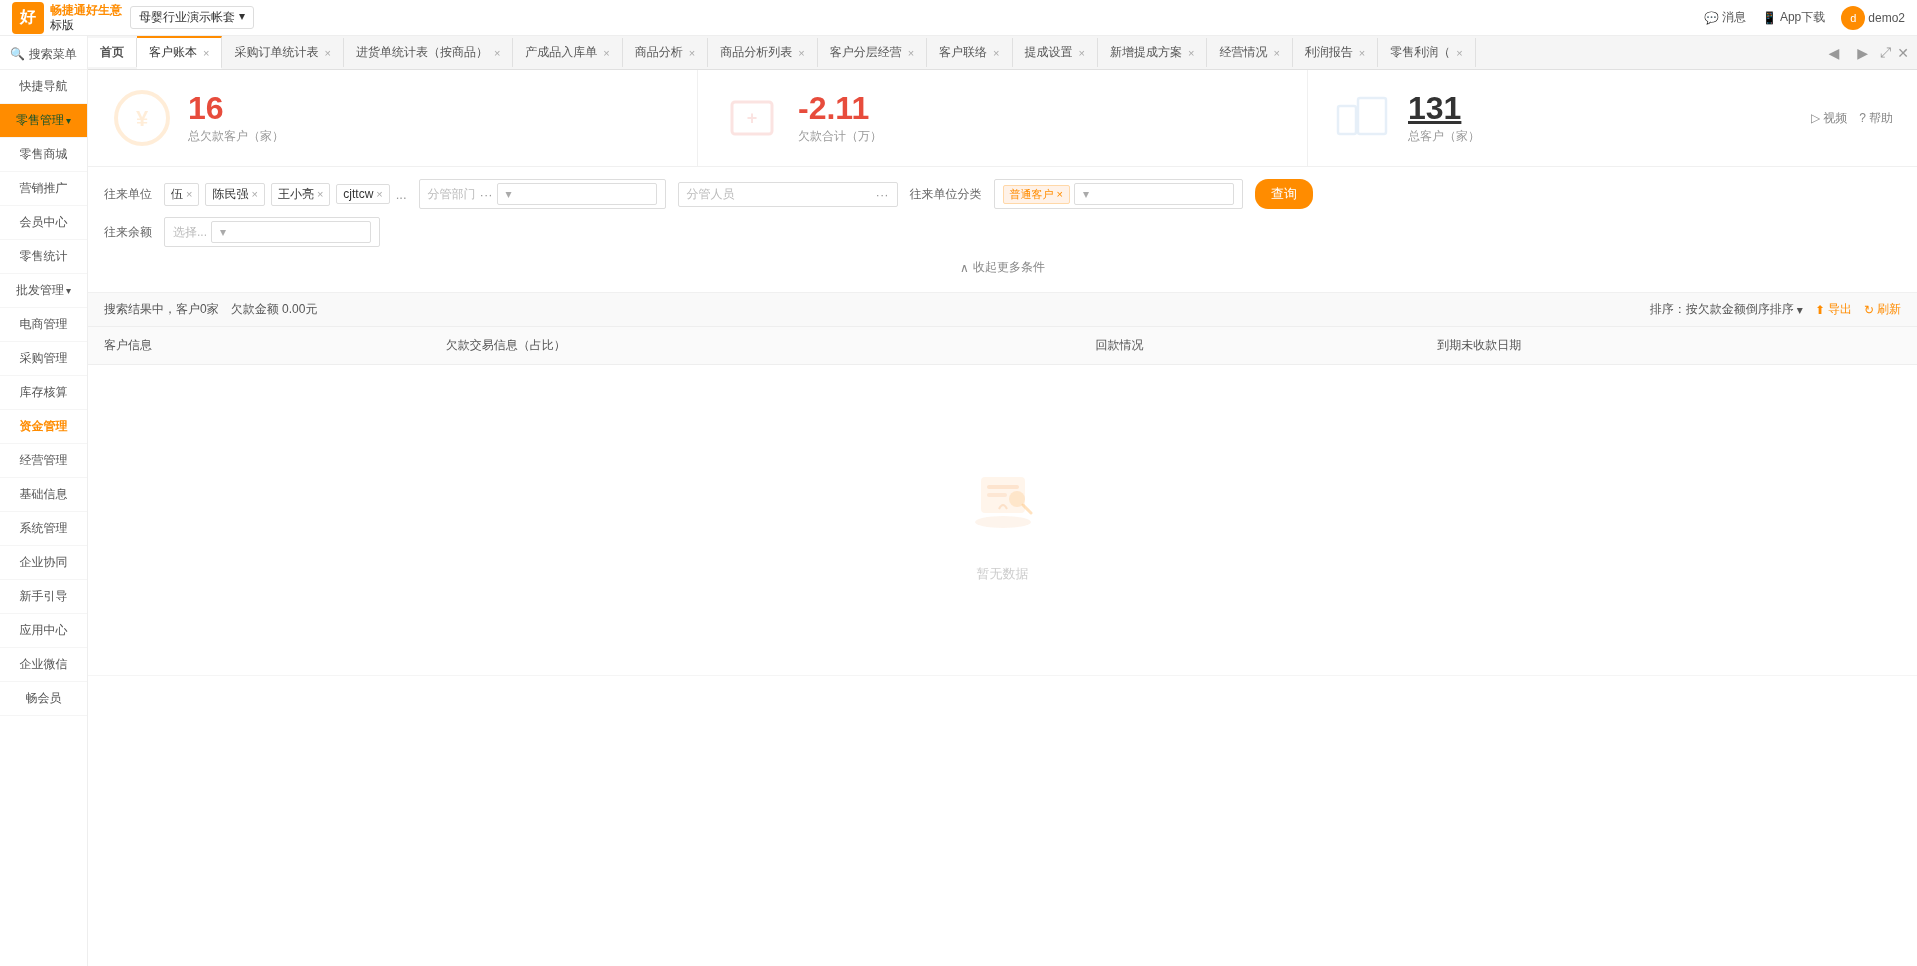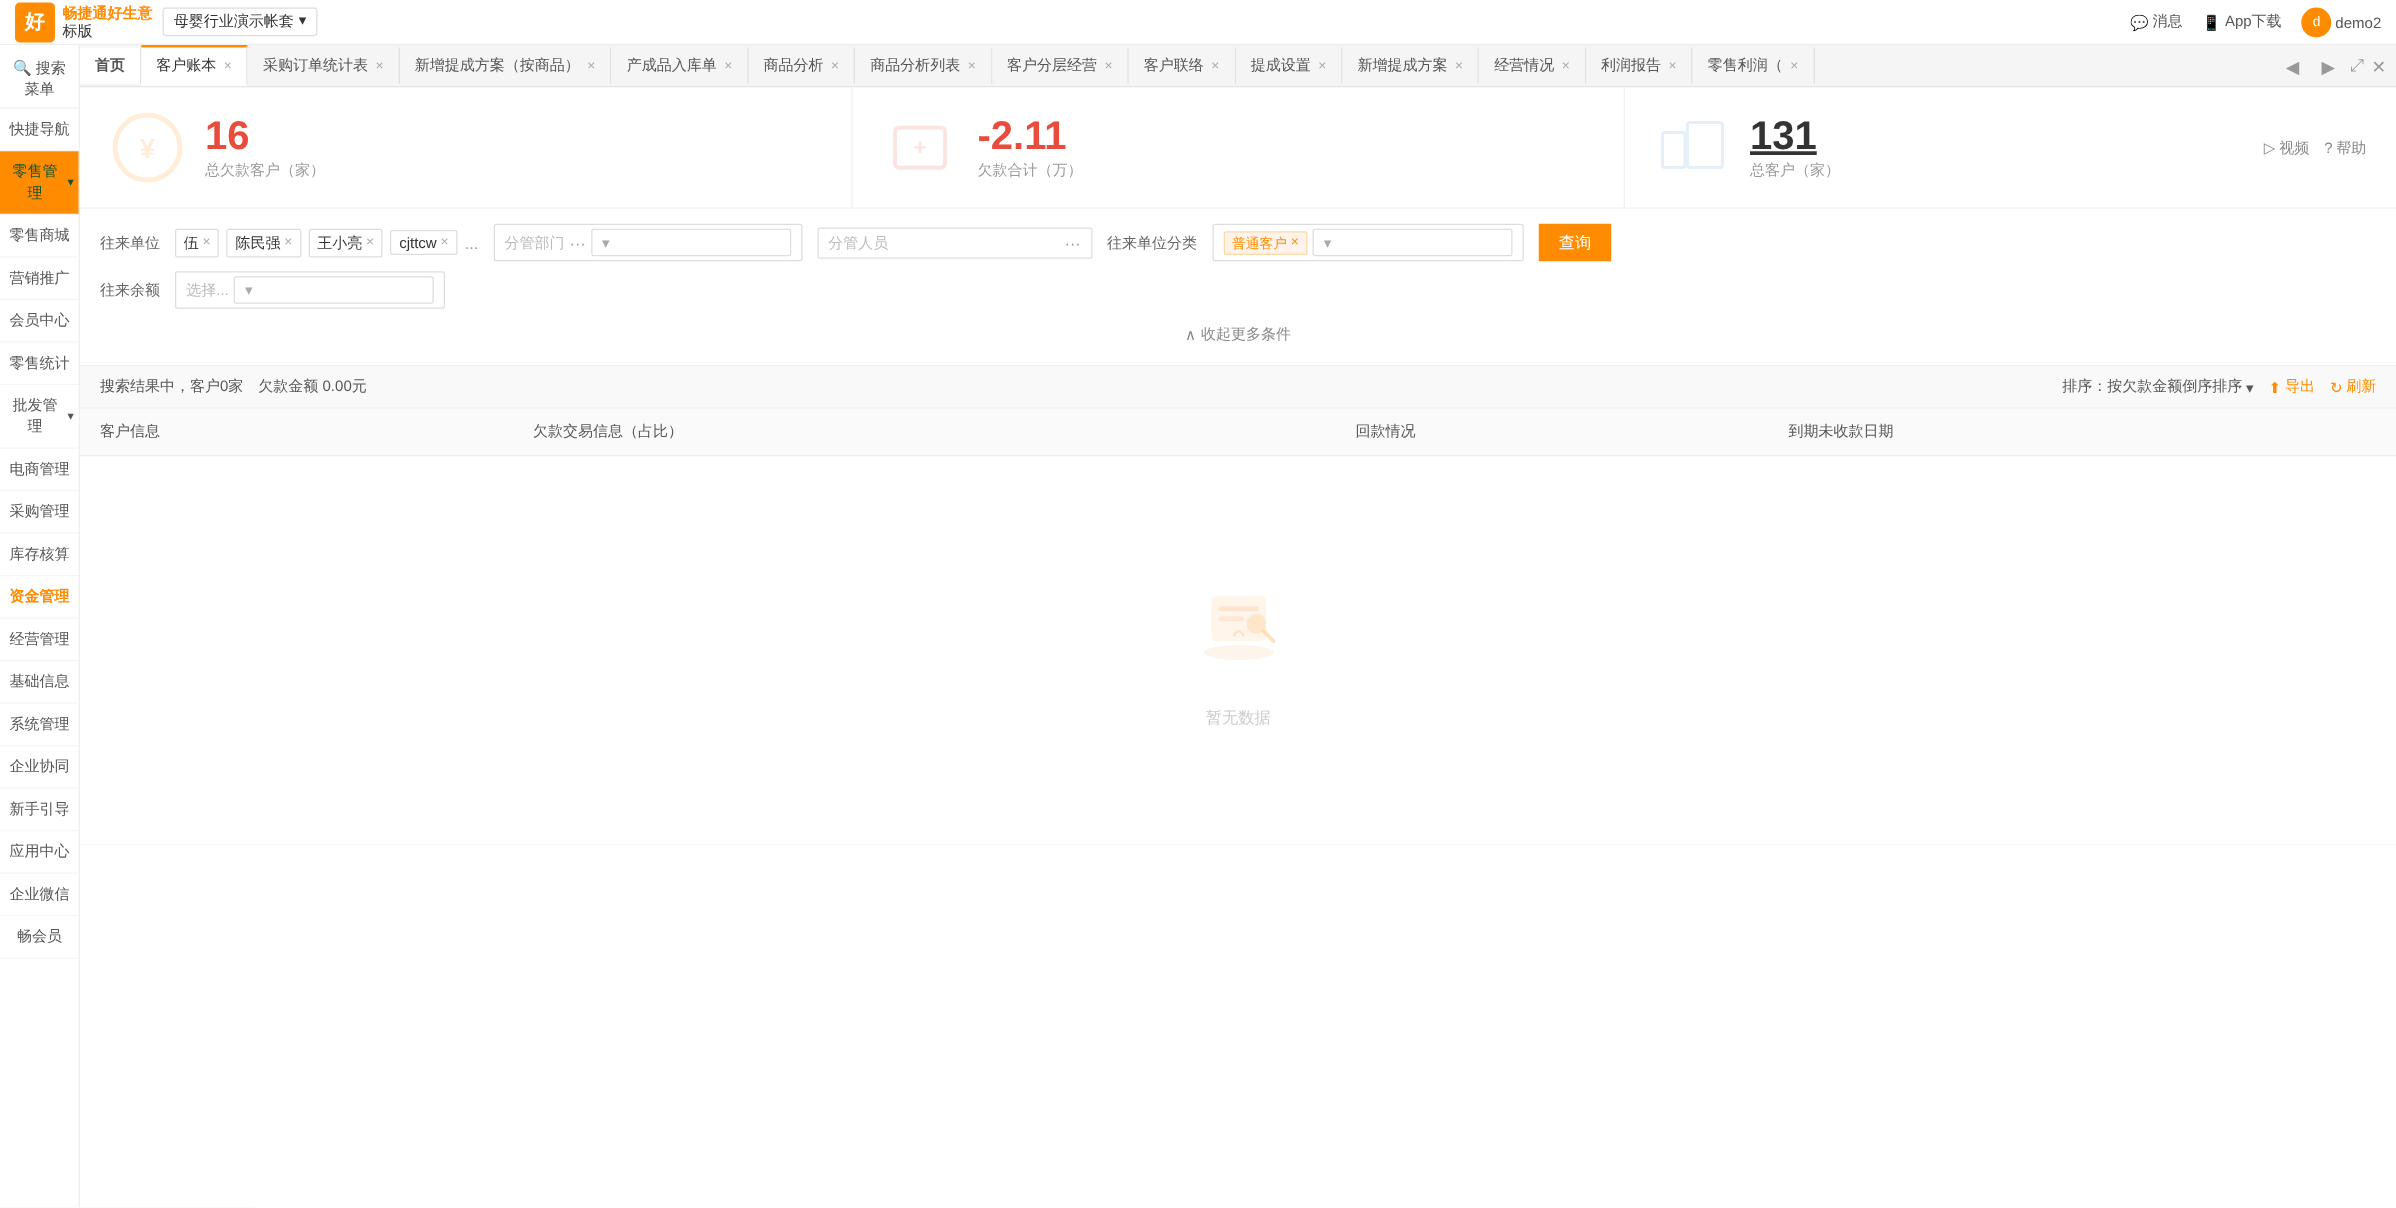--- a/index.html
+++ b/index.html
@@ -23,21 +23,21 @@
     .logo-text .main { font-weight: bold; color: #ff8c00; }
     .store-selector { display: flex; align-items: flex-start; gap: 4px; border: 1px solid #ddd; border-radius: 3px; padding: 2px 8px; font-size: 12px; color: #333; cursor: pointer; background: #fff; }
     .top-header-right { display: flex; align-items: center; gap: 16px; font-size: 12px; color: #555; }
     .top-header-right span { cursor: pointer; display: flex; align-items: center; gap: 3px; }
     .avatar { width: 24px; height: 24px; border-radius: 50%; background: #ff8c00; display: flex; align-items: center; justify-content: center; color: #fff; font-size: 11px; }
 
     
     .main-layout { display: flex; flex: 1; overflow: hidden; }
 
     
-    .sidebar { width: 64px; background: #fff; border-right: 1px solid #eee; display: flex; flex-direction: column; overflow-y: auto; flex-shrink: 0; }
+    .sidebar { width: 88px; background: #fff; border-right: 1px solid #eee; display: flex; flex-direction: column; overflow-y: auto; flex-shrink: 0; }
     .sidebar-search { padding: 10px 8px 6px; text-align: center; font-size: 12px; color: #555; cursor: pointer; border-bottom: 1px solid #f0f0f0; }
     .sidebar-nav-item { padding: 8px 4px; text-align: center; font-size: 12px; color: #555; cursor: pointer; border-bottom: 1px solid #f5f5f5; }
     .sidebar-nav-item.active { color: #fff; background: #ff8c00; }
     .sidebar-nav-item.has-sub { display: flex; align-items: center; justify-content: center; gap: 2px; }
 
     
     .content-area { flex: 1; display: flex; flex-direction: column; overflow: hidden; }
 
     
     .tab-bar { background: #f5f5f5; display: flex; align-items: center; border-bottom: 1px solid #e0e0e0; flex-shrink: 0; min-height: 32px; overflow: hidden; }
@@ -90,21 +90,21 @@
     
     .data-table { width: 100%; border-collapse: collapse; }
     .data-table th { padding: 10px 16px; background: #fafafa; border-bottom: 1px solid #eee; font-size: 12px; color: #555; font-weight: normal; text-align: left; }
     .data-table td { padding: 12px 16px; border-bottom: 1px solid #f5f5f5; font-size: 12px; color: #333; }
 
     
     .empty-state { display: flex; flex-direction: column; align-items: center; justify-content: center; padding: 80px 0; color: #ccc; font-size: 13px; gap: 28px; }
     .empty-icon { width: 80px; height: 80px; opacity: 0.5; }
 
     
-    .query-btn { background: #ff8c00; color: #fff; border: none; border-radius: 0; padding: 6px 16px; font-size: 13px; cursor: pointer; flex-shrink: 0; }
+    .query-btn { background: #ff8c00; color: #fff; border: none; border-radius: 13px; padding: 6px 16px; font-size: 13px; cursor: pointer; flex-shrink: 0; }
 
     
     .cat-tag { background: #fff2e8; color: #ff8c00; border: 1px solid #ffd8a8; border-radius: 2px; padding: 1px 6px; font-size: 11px; display: inline-flex; align-items: center; gap: 3px; }
   </style>
 </head>
 <body>
 
 <div class="top-header">
   <div class="top-header-left">
     <div class="logo-area">
@@ -211,21 +211,21 @@
       </div>
       <div class="tab-item active" style="background:#fff;border-top:2px solid #ff8c00;">
         <span>客户账本</span>
         <span class="tab-close">×</span>
       </div>
       <div class="tab-item">
         <span>采购订单统计表</span>
         <span class="tab-close">×</span>
       </div>
       <div class="tab-item">
-        <span>新增提成方案（按商品）</span>
+        <span>进货单统计表（按商品）</span>
         <span class="tab-close">×</span>
       </div>
       <div class="tab-item">
         <span>产成品入库单</span>
         <span class="tab-close">×</span>
       </div>
       <div class="tab-item">
         <span>商品分析</span>
         <span class="tab-close">×</span>
       </div>

